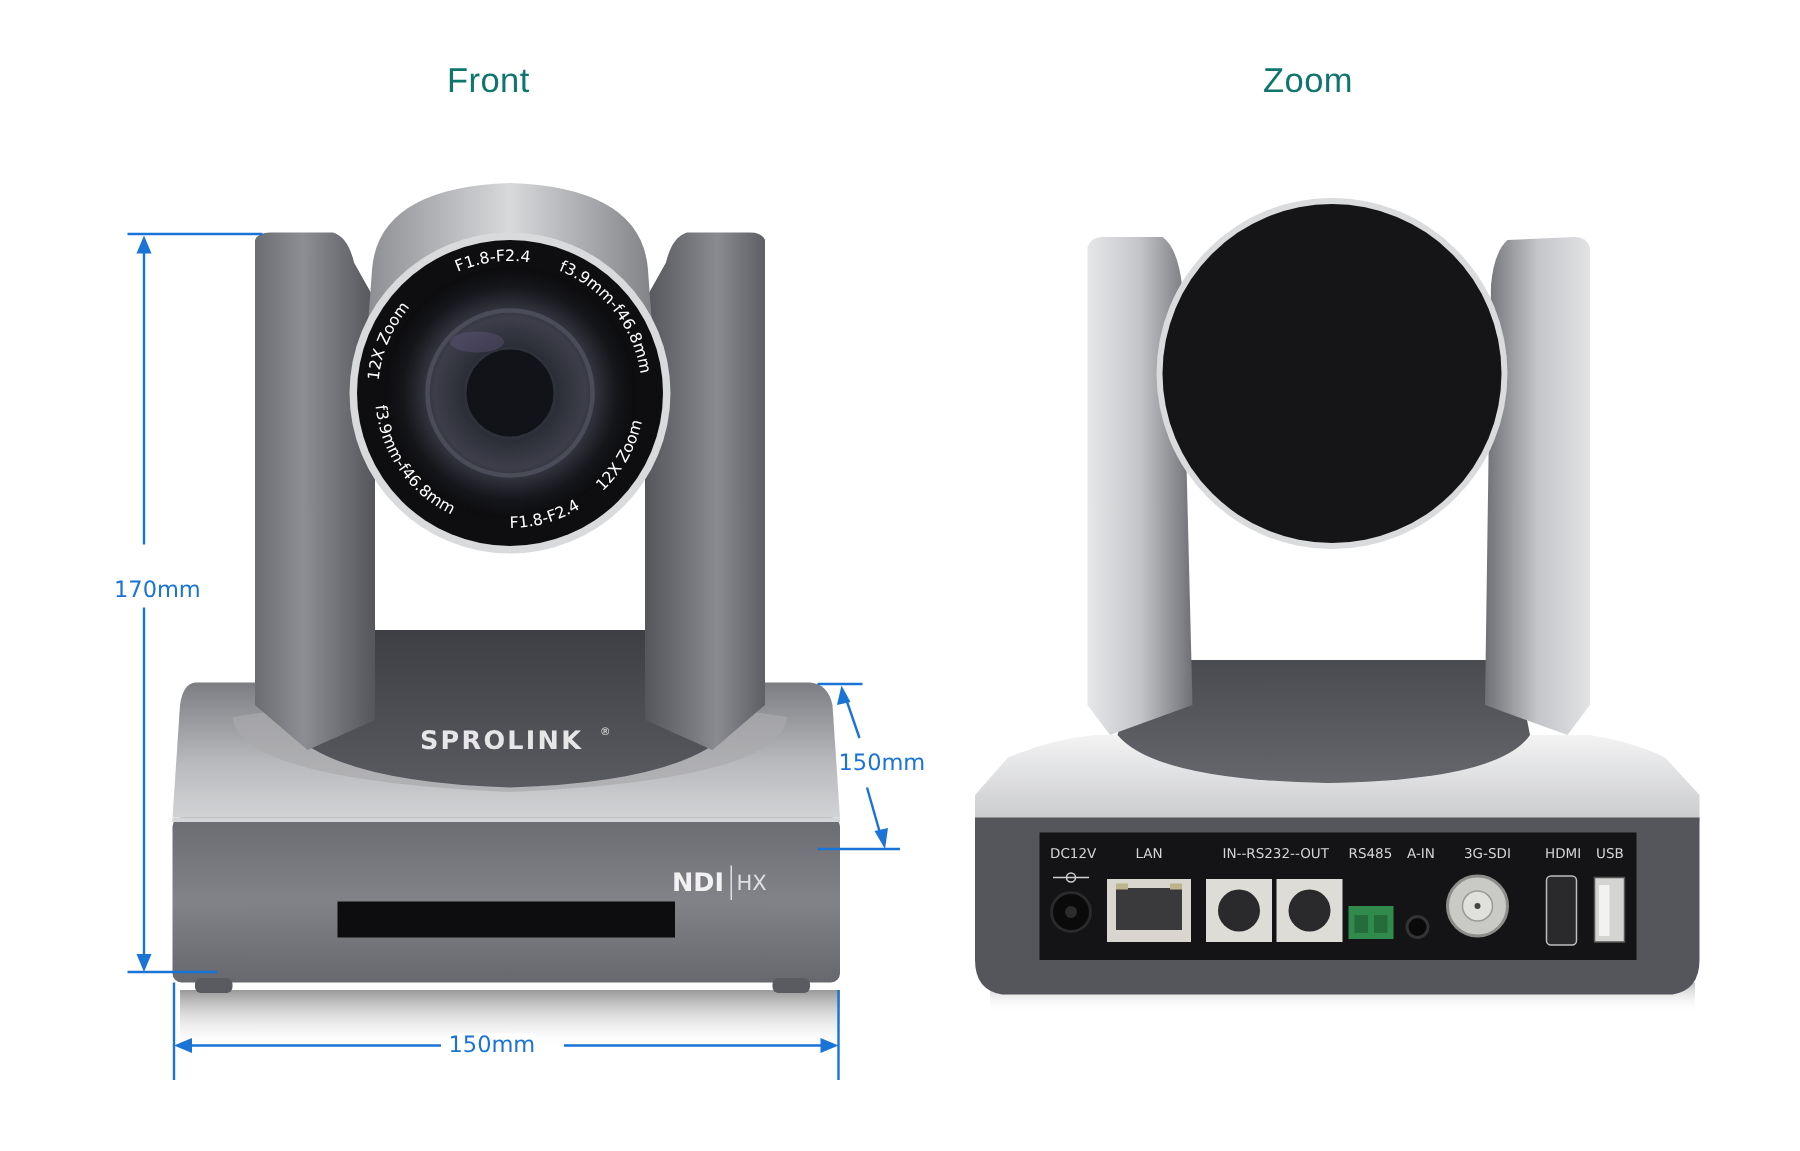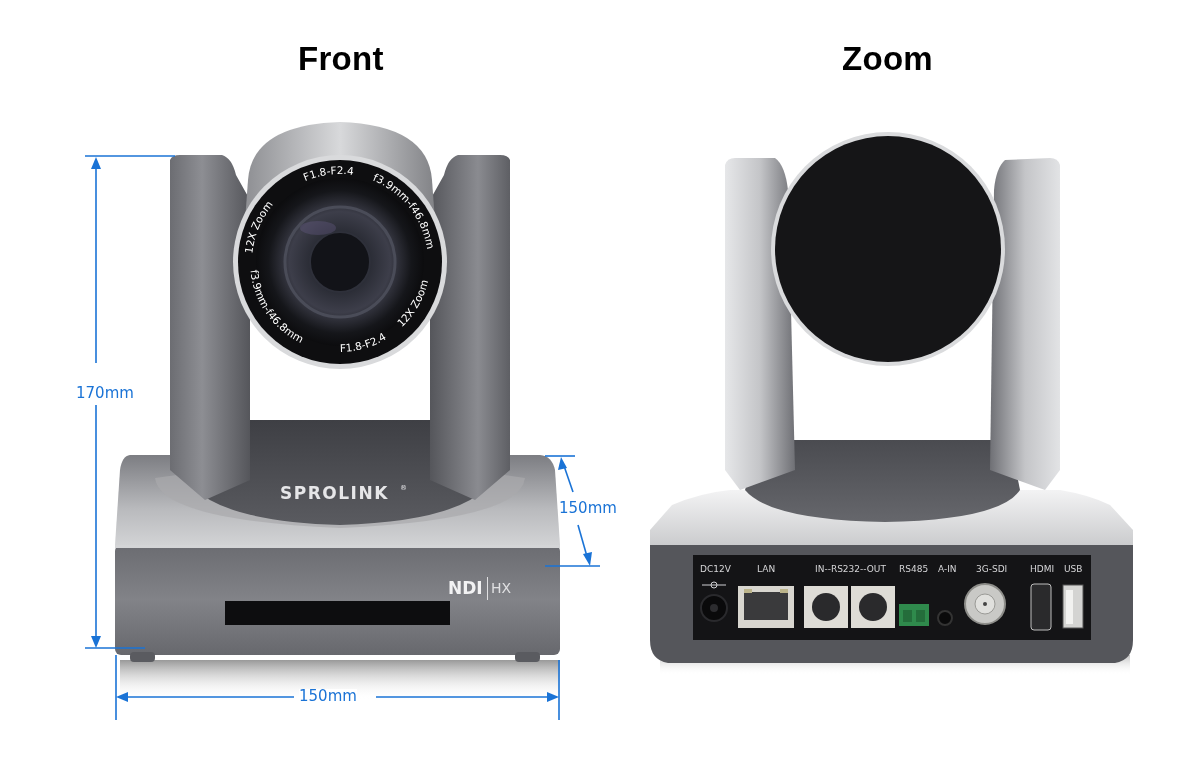--- a/index.html
+++ b/index.html
@@ -1,17 +1,17 @@
 <!DOCTYPE html>
 <html><head>
 <meta charset="utf-8">
 <style>
   html,body{margin:0;padding:0;background:#ffffff;}
   body{width:1200px;height:767px;position:relative;overflow:hidden;font-family:"DejaVu Sans","Liberation Sans",sans-serif;}
-  .title{position:absolute;top:40px;font-size:33px;color:#000000;font-family:"Liberation Sans","DejaVu Sans",sans-serif;letter-spacing:0.3px;font-weight:bold;}
+  .title{position:absolute;top:40px;font-size:23px;color:#0f766e;font-family:"Liberation Sans","DejaVu Sans",sans-serif;letter-spacing:0.3px;}
   .dim-label{position:absolute;color:#1a73d6;font-size:15px;font-family:"DejaVu Sans",sans-serif;background:#fff;line-height:1;}
   svg{position:absolute;left:0;top:0;}
 </style>
 </head>
 <body>
 
 <div class="title" style="left:298px;">Front</div>
 <div class="title" style="left:842px;">Zoom</div>
 
 <svg width="1200" height="767" viewBox="0 0 1200 767">

